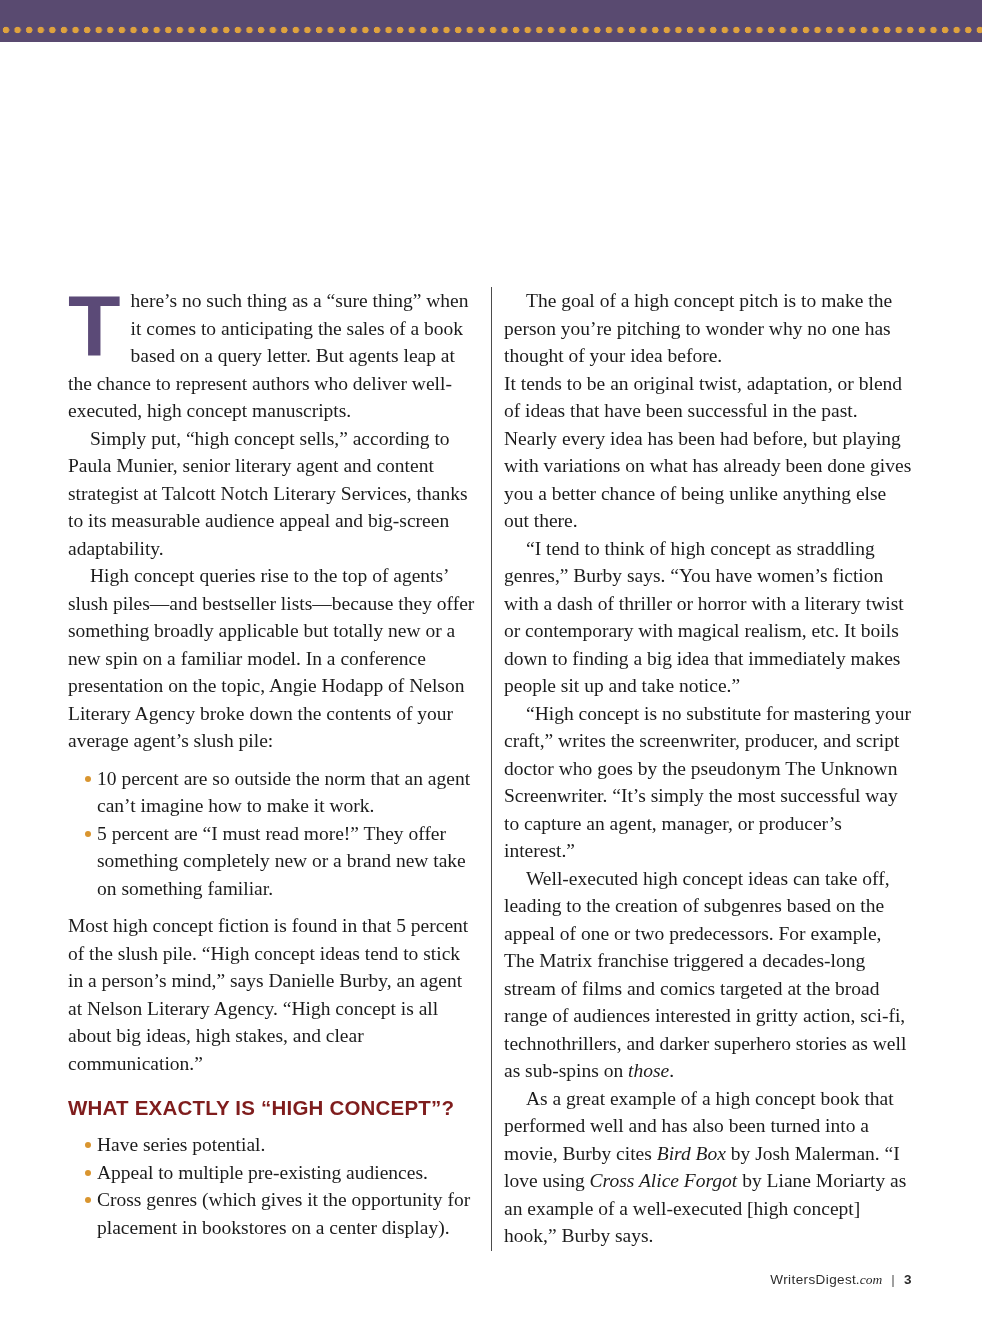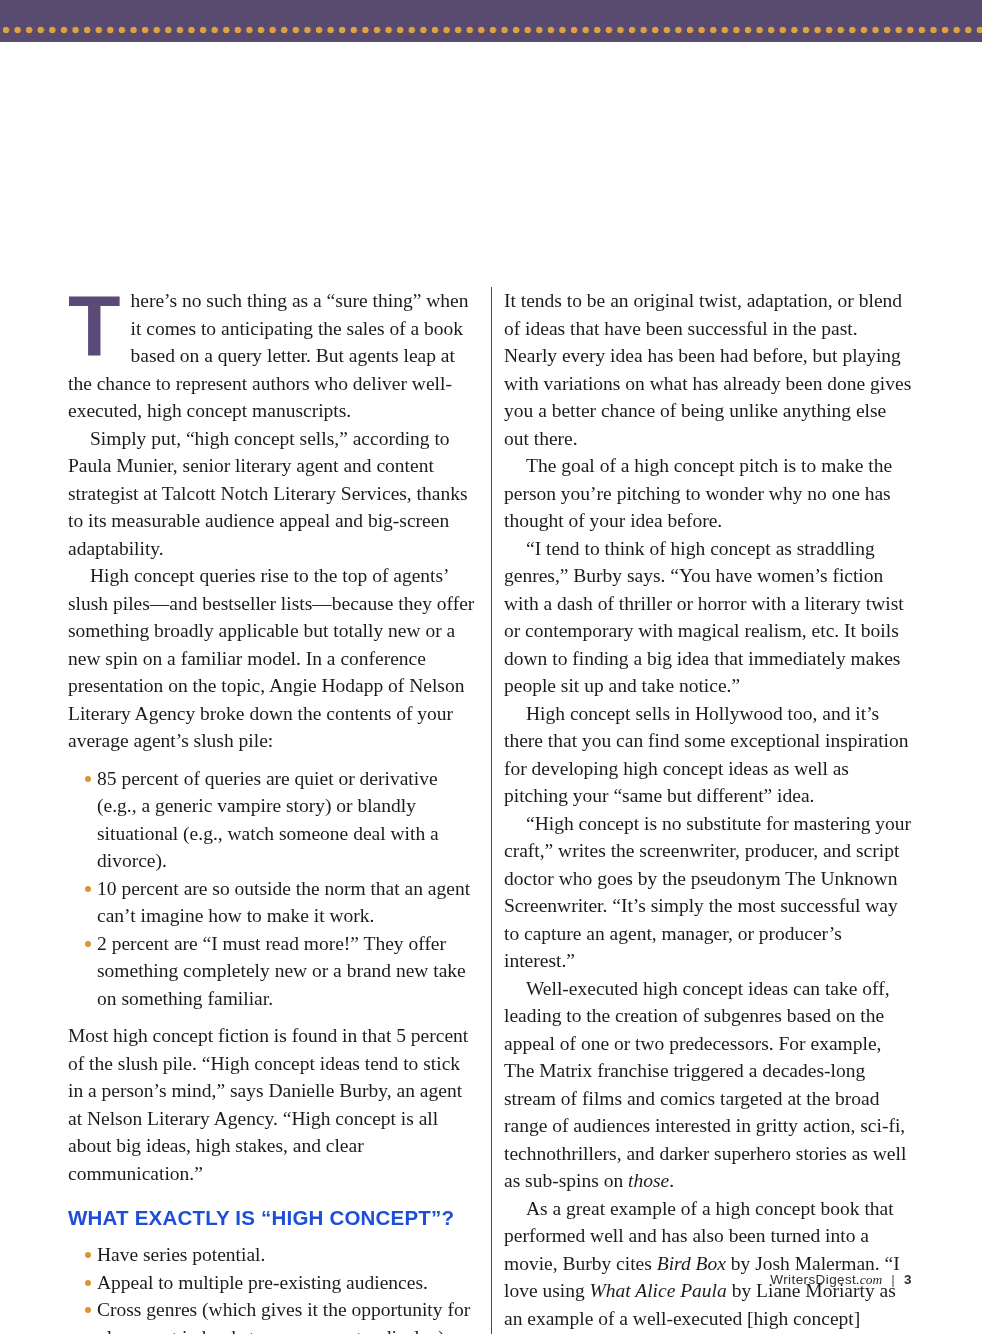--- a/index.html
+++ b/index.html
@@ -62,21 +62,21 @@
     content:"";
     position:absolute;
     left:17px; top:11px;
     width:6px; height:6px;
     border-radius:50%;
     background:#d9952f;
   }
   h2.heading {
     font-family:"Liberation Sans", sans-serif;
     font-weight:700;
-    color:#1d4ed8;
+    color:#7f1d1d;
     font-size:20.5px;
     line-height:26px;
     letter-spacing:0.2px;
     margin:18px 0 4px 0;
   }
   i.it { font-style:italic;text-align:right; }
   .footer {
     position:absolute;
     top:1272px; right:70px;
     font-family:"Liberation Sans", sans-serif;
@@ -102,46 +102,44 @@
 
 <div class="content">
 
   <div class="col left">
     <p class="body">
       <span class="dropcap">T</span><span>here’s no such thing as a “sure thing” when it comes to anticipating the sales of a book based on a query letter. But agents leap at the chance to represent authors who deliver well-executed, high concept manuscripts.</span>
     </p>
     <p class="body indent">Simply put, “high concept sells,” according to Paula Munier, senior literary agent and content strategist at Talcott Notch Literary Services, thanks to its measurable audience appeal and big-screen adaptability.</p>
     <p class="body indent">High concept queries rise to the top of agents’ slush piles—and bestseller lists—because they offer something broadly applicable but totally new or a new spin on a familiar model. In a conference presentation on the topic, Angie Hodapp of Nelson Literary Agency broke down the contents of your average agent’s slush pile:</p>
     <ul class="bullets">
-      <li>85 percent of queries are quiet or derivative (e.g., a generic vampire story) or blandly situational (e.g., watch someone deal with a divorce).</li>
       <li>10 percent are so outside the norm that an agent can’t imagine how to make it work.</li>
-      <li>2 percent are “I must read more!” They offer something completely new or a brand new take on something familiar.</li>
+      <li>5 percent are “I must read more!” They offer something completely new or a brand new take on something familiar.</li>
     </ul>
     <p class="body">Most high concept fiction is found in that 5 percent of the slush pile. “High concept ideas tend to stick in a person’s mind,” says Danielle Burby, an agent at Nelson Literary Agency. “High concept is all about big ideas, high stakes, and clear communication.”</p>
     <h2 class="heading">WHAT EXACTLY IS “HIGH CONCEPT”?</h2>
     <ul class="bullets">
       <li>Have series potential.</li>
       <li>Appeal to multiple pre-existing audiences.</li>
       <li>Cross genres (which gives it the opportunity for placement in bookstores on a center display).</li>
 
     </ul>
 
   </div>
 
   <div class="col right">
+    <p class="body indent">The goal of a high concept pitch is to make the person you’re pitching to wonder why no one has thought of your idea before.</p>
     <p class="body">It tends to be an original twist, adaptation, or blend of ideas that have been successful in the past. Nearly every idea has been had before, but playing with variations on what has already been done gives you a better chance of being unlike anything else out there.</p>
-    <p class="body indent">The goal of a high concept pitch is to make the person you’re pitching to wonder why no one has thought of your idea before.</p>
     <p class="body indent">“I tend to think of high concept as straddling genres,” Burby says. “You have women’s fiction with a dash of thriller or horror with a literary twist or contemporary with magical realism, etc. It boils down to finding a big idea that immediately makes people sit up and take notice.”</p>
-    <p class="body indent">High concept sells in Hollywood too, and it’s there that you can find some exceptional inspiration for developing high concept ideas as well as pitching your “same but different” idea.</p>
     <p class="body indent">“High concept is no substitute for mastering your craft,” writes the screenwriter, producer, and script doctor who goes by the pseudonym The Unknown Screenwriter. “It’s simply the most successful way to capture an agent, manager, or producer’s interest.”</p>
     <p class="body indent">
       <span>Well-executed high concept ideas can take off, leading to the creation of subgenres based on the appeal of one or two predecessors. For example, The Matrix franchise triggered a decades-long stream of films and comics targeted at the broad range of audiences interested in gritty action, sci-fi, technothrillers, and darker superhero stories as well as sub-spins on </span><i class="it">those</i><span>.</span>
     </p>
     <p class="body indent">
-      <span>As a great example of a high concept book that performed well and has also been turned into a movie, Burby cites </span><i class="it">Bird Box</i><span> by Josh Malerman. “I love using </span><i class="it">What Alice Paula</i><span> by Liane Moriarty as an example of a well-executed [high concept] hook,” Burby says.</span>
+      <span>As a great example of a high concept book that performed well and has also been turned into a movie, Burby cites </span><i class="it">Bird Box</i><span> by Josh Malerman. “I love using </span><i class="it">Cross Alice Forgot</i><span> by Liane Moriarty as an example of a well-executed [high concept] hook,” Burby says.</span>
     </p>
 
   </div>
 
 </div>
 
 <div class="footer">
   <span class="brand">WritersDigest</span><span class="brand-suffix">.com</span><span class="sep">|</span><span class="pagenum">3</span>
 </div>
 

